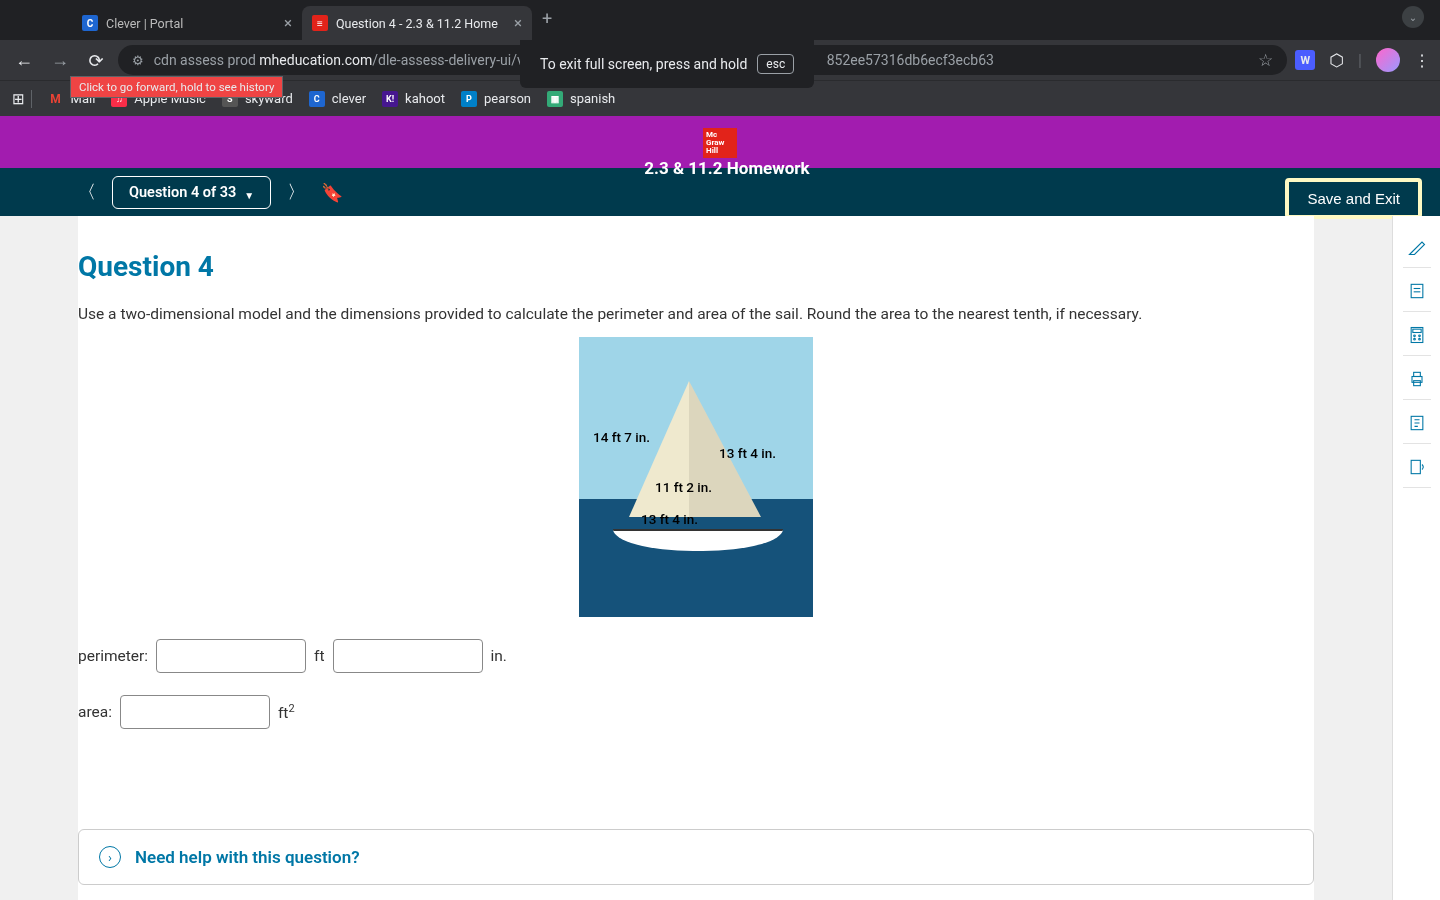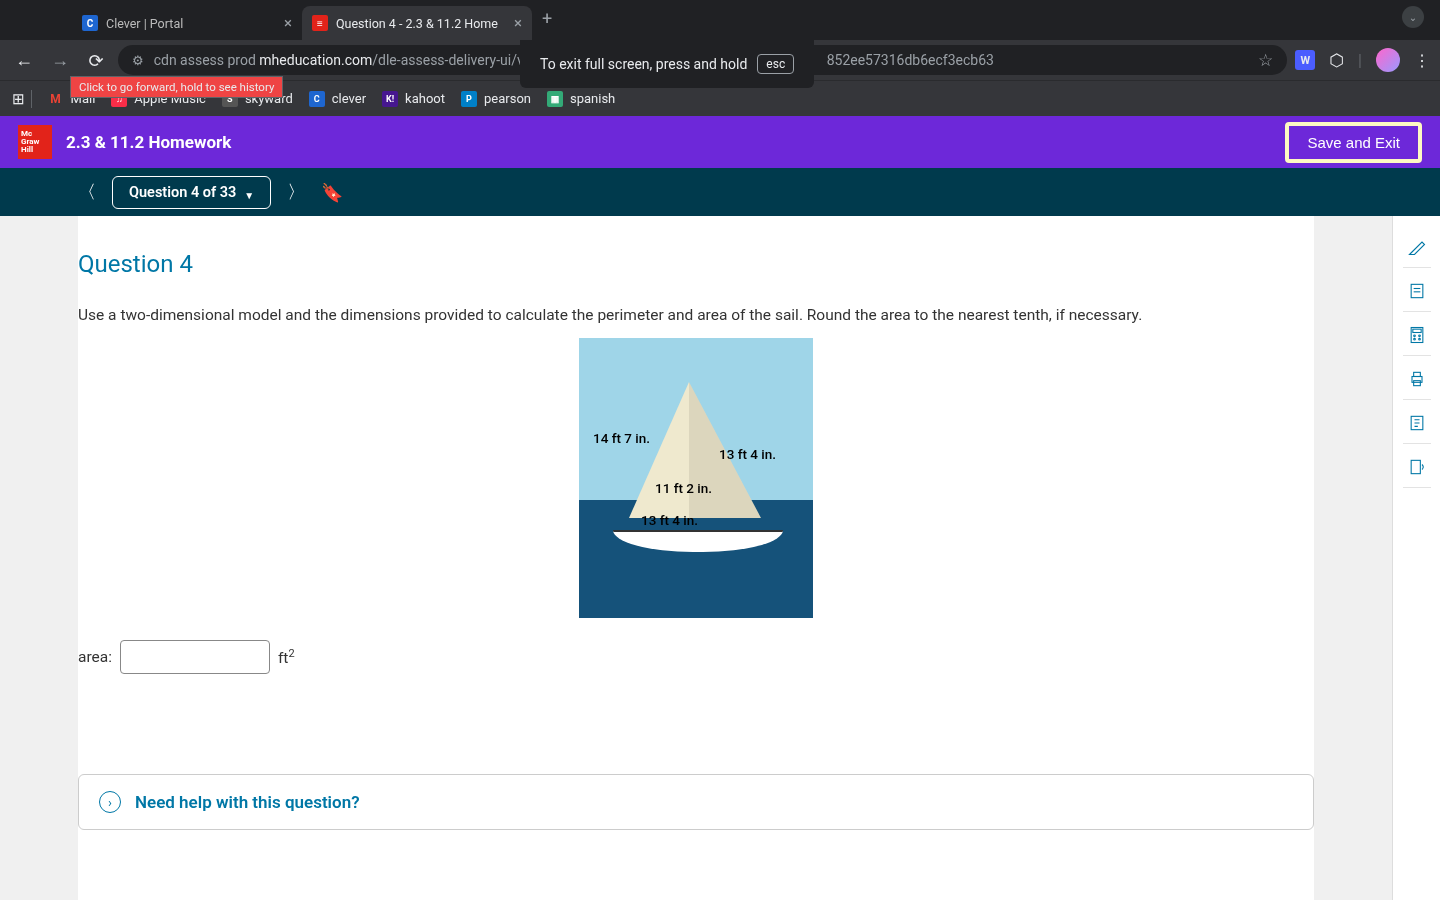--- a/index.html
+++ b/index.html
@@ -26,36 +26,36 @@
   
   .fullscreen-toast { position: absolute; top: 0; left: 520px; background: #202124; color: #e8eaed; padding: 14px 20px; font-size: 14px; display: flex; align-items: center; gap: 10px; z-index: 5; border-radius: 0 0 6px 6px; }
   .esc-key { border: 1px solid #9aa0a6; border-radius: 4px; padding: 2px 8px; font-size: 12px; }
   
   .bookmarks-bar { background: #35363a; height: 36px; display: flex; align-items: center; padding: 0 12px; gap: 16px; border-top: 1px solid #2a2b2e; }
   .bm-apps { color: #e8eaed; font-size: 15px; padding-right: 6px; border-right: 1px solid #5f6368; }
   .bm-item { display: flex; align-items: center; gap: 7px; color: #e8eaed; font-size: 13px; }
   .bm-icon { width: 16px; height: 16px; display: flex; align-items: center; justify-content: center; font-size: 9px; font-weight: bold; border-radius: 2px; }
   
   
-  .app-header { background: #6d28d9; height: 52px; display: flex; align-items: center; padding: 12px 18px; }
+  .app-header { background: #a21caf; height: 52px; display: flex; align-items: center; padding: 12px 18px; flex-direction: column; }
   .mh-logo { width: 34px; height: 34px; background: #e2231a; color: #fff; font-size: 8px; font-weight: bold; line-height: 1; padding: 3px; display: flex; flex-direction: column; justify-content: center; }
   .assignment-title { color: #fff; font-weight: 700; font-size: 17px; margin-left: 14px; }
   .save-exit { margin-left: auto; border: 4px solid #fef9c3; color: #fff; background: transparent; padding: 8px 18px; border-radius: 4px; font-size: 15px; }
   
   .question-nav { background: #003a4d; height: 48px; display: flex; align-items: center; padding: 0 78px; gap: 16px; }
   .qnav-arrow { color: #fff; font-size: 18px; }
   .qnav-select { border: 1.5px solid #fff; border-radius: 6px; color: #fff; padding: 7px 16px; font-size: 14.5px; display: flex; align-items: flex-end; gap: 8px; font-weight:600; }
   .qnav-caret { font-size: 10px; }
   .qnav-bookmark { color: #fff; font-size: 18px; }
   
   
   .content-wrap { background: #f0f0f0; height: calc(900px - 40px - 40px - 36px - 52px - 48px); display: flex; }
   .content-main { flex: 1; padding: 0 78px; overflow-y: auto; }
   .question-card { background: #fff; min-height: 150%; padding: 34px 0; }
-  .q-title { color: #0077a6; font-size: 24px; font-weight: 400; margin-bottom: 28px; }
+  .q-title { color: #0077a6; font-size: 28px; font-weight: 700; margin-bottom: 22px; }
   .q-prompt { color: #333; font-size: 15.5px; margin-bottom: 14px; }
   
   .figure { width: 234px; height: 280px; margin: 9px auto 22px; background: linear-gradient(#9fd5e8 0%, #9fd5e8 58%, #15527a 58%, #15527a 100%); position: relative; overflow: hidden; }
   .sail { position: absolute; left: 50px; top: 44px; width: 0; height: 0; border-left: 60px solid transparent; border-right: 72px solid transparent; border-bottom: 136px solid #efe9ce; }
   .sail-shade { position:absolute; left:110px; top:44px; width:0; height:0; border-right:72px solid transparent; border-bottom:136px solid rgba(0,0,0,0.08);}
   .boat { position: absolute; left: 34px; bottom: 66px; width: 170px; height: 22px; background: #fff; border-radius: 0 0 80px 80px / 0 0 22px 22px; border-top: 2px solid #333; }
   .dim { position: absolute; color: #000; font-size: 13.5px; font-weight: 500; white-space: nowrap; }
   .dim.d1 { left: 14px; top: 92px; }
   .dim.d2 { left: 140px; top: 108px; }
   .dim.d3 { left: 76px; top: 142px; }
@@ -182,20 +182,27 @@
       <div class="figure">
         <div class="sail"></div>
           <div class="sail-shade"></div>
           <div class="boat"></div>
         <div class="dim d1">14 ft 7 in.</div>
         <div class="dim d2">13 ft 4 in.</div>
         <div class="dim d3">11 ft 2 in.</div>
         <div class="dim d4">13 ft 4 in.</div>
       </div>
 
+      <div class="answer-row">
+        <span>perimeter:</span>
+        <input class="answer-input" style="">
+        <span>ft</span>
+        <input class="answer-input" style="">
+        <span>in.</span>
+      </div>
 
       <div class="answer-row">
         <span>area:</span>
         <input class="answer-input" style="">
         <span><span>ft</span><span class="sup">2</span></span>
       </div>
 
       <div class="help-box">
         <div class="help-chevron">›</div>
         <div class="help-text">Need help with this question?</div>

